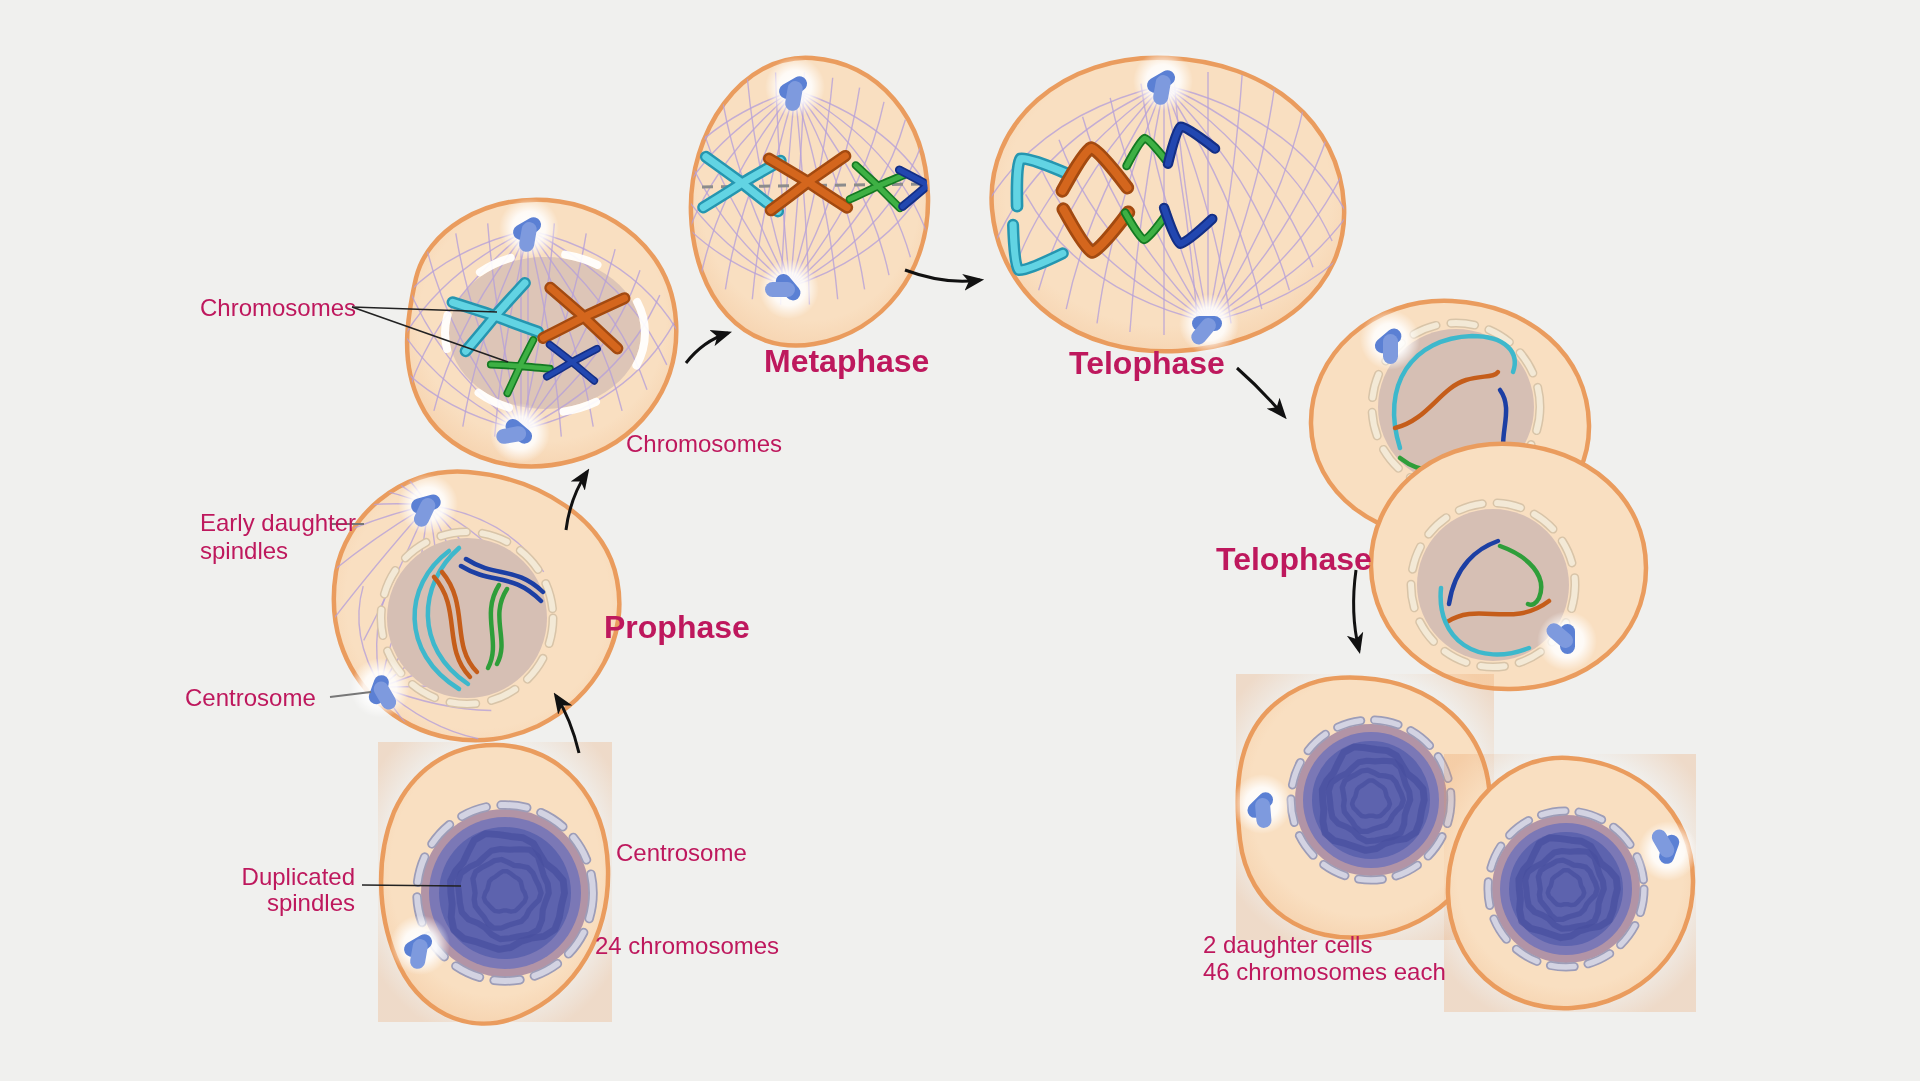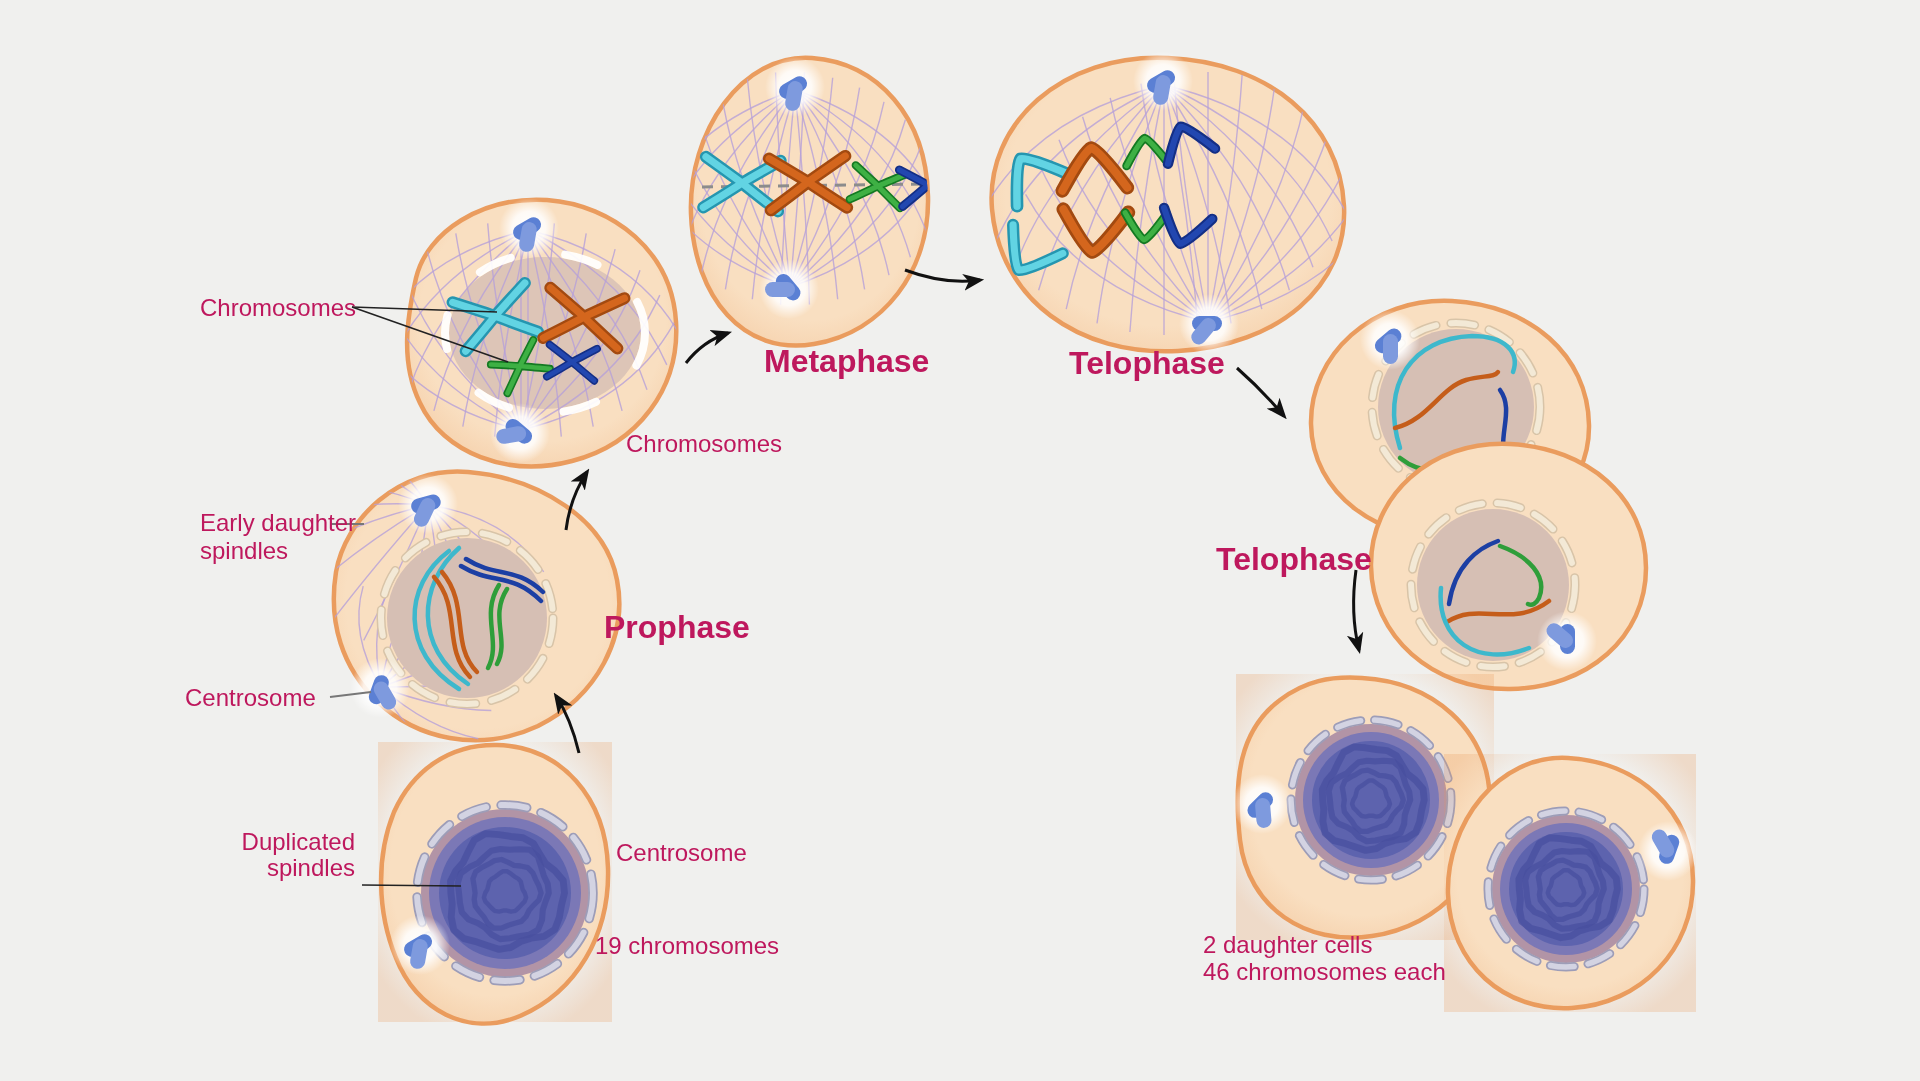--- a/index.html
+++ b/index.html
@@ -423,26 +423,26 @@
     <path class="leader" d="M362,885 L461,886" fill="none"></path>
   </g>
 </svg>
 
 <div class="lbl" style="left:200px;top:294px;">Chromosomes</div>
 <div class="lbl" style="left:200px;top:509px;">
   <div>Early daughter</div>
   <div>spindles</div>
 </div>
 <div class="lbl" style="left:185px;top:684px;">Centrosome</div>
-<div class="lbl rt" style="left:233px;top:829px;width:122px;line-height:26px;">
+<div class="lbl rt" style="left:233px;top:864px;width:122px;line-height:26px;">
   <div>Duplicated</div>
   <div>spindles</div>
 </div>
 <div class="lbl" style="left:616px;top:839px;">Centrosome</div>
-<div class="lbl" style="left:595px;top:932px;">19 chromosomes</div>
+<div class="lbl" style="left:595px;top:932px;">24 chromosomes</div>
 <div class="lbl" style="left:626px;top:430px;">Chromosomes</div>
 <div class="lbl bold" style="left:604px;top:613px;">Prophase</div>
 <div class="lbl bold" style="left:764px;top:347px;">Metaphase</div>
 <div class="lbl bold" style="left:1069px;top:349px;">Telophase</div>
 <div class="lbl bold" style="left:1216px;top:545px;">Telophase</div>
 <div class="lbl" style="left:1203px;top:931px;line-height:27px;">
   <div>2 daughter cells</div>
   <div>46 chromosomes each</div>
 </div>
 

